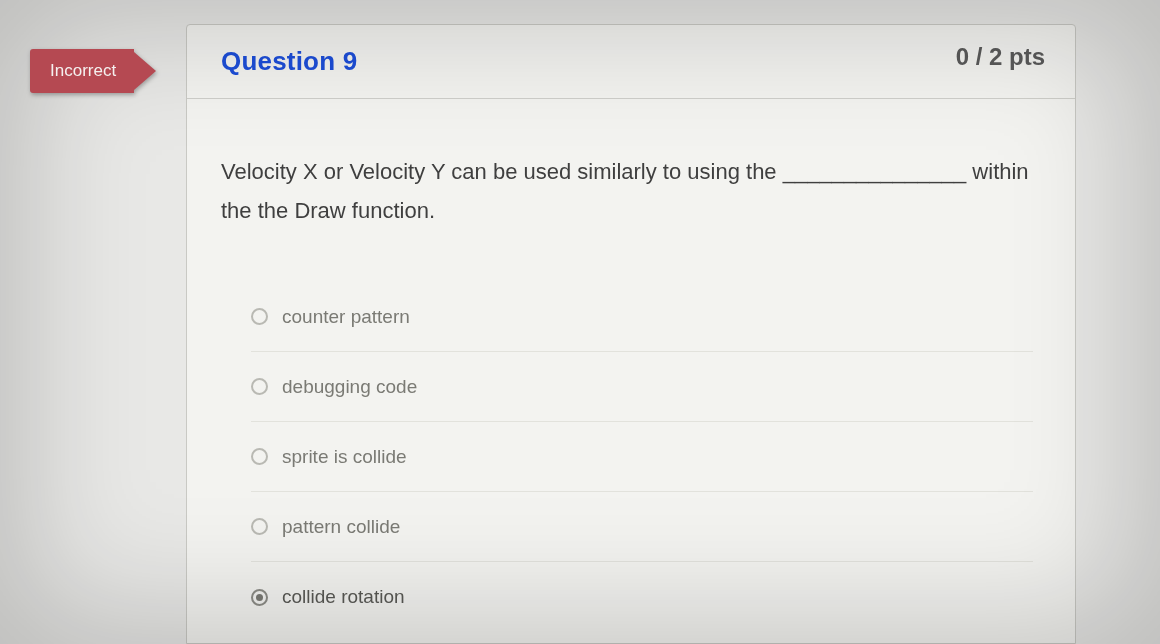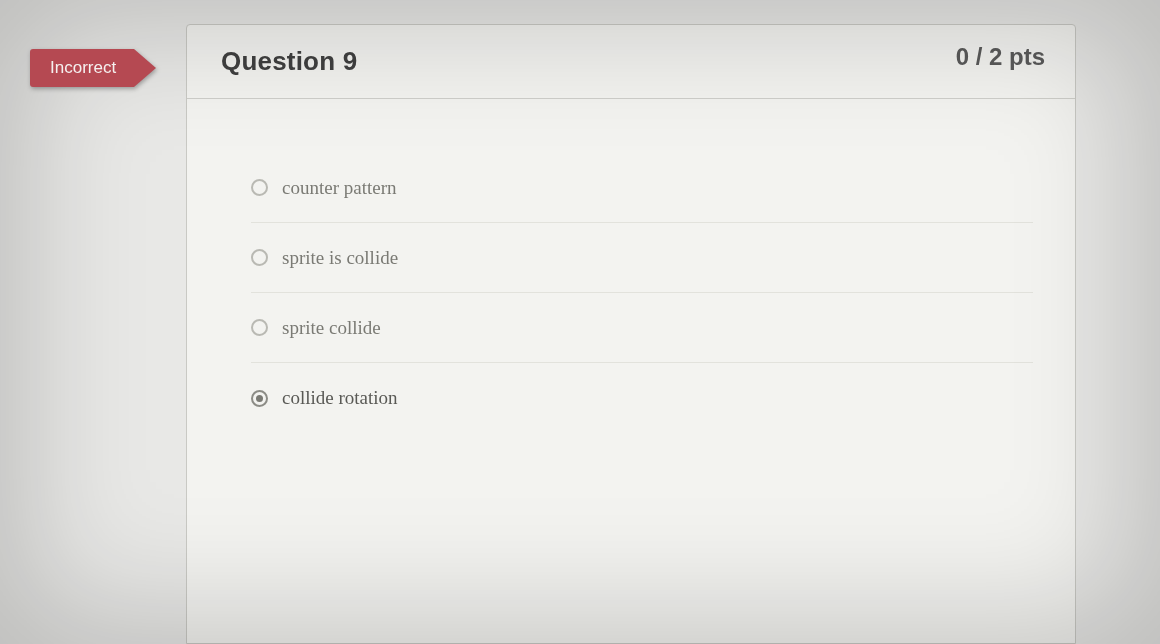--- a/index.html
+++ b/index.html
@@ -36,36 +36,36 @@
       position: relative;
       height: 74px;
       border-bottom: 1px solid #cfcfca;
       display: flex;
       align-items: center;
       padding-left: 34px;
     }
     .question-title {
       font-size: 26px;
       font-weight: 700;
-      color: #404040;
+      color: #1d4ed8;
       letter-spacing: 0.2px;
     }
     .points {
       position: absolute;
       right: 30px;
       top: 18px;
       font-size: 24px;
       font-weight: 600;
       color: #5a5a5a;
     }
     .badge {
       position: absolute;
       top: 49px;
       left: 30px;
-      height: 38px;
+      height: 44px;
       display: flex;
       align-items: center;
       z-index: 5;
       filter: drop-shadow(1px 2px 2px rgba(0,0,0,0.3));
     }
     .badge-body {
       background: #b54952;
       color: #f5f0ef;
       font-size: 17px;
       font-weight: 500;
@@ -86,21 +86,20 @@
       padding: 54px 42px 0 34px;
     }
     .question-text {
       font-size: 22px;
       line-height: 1.75;
       color: #3f3f3f;
       margin-bottom: 52px;
     }
     .options {
       padding-left: 30px;
-      font-family: Liberation Serif, serif;
     }
     .option {
       display: flex;
       align-items: center;
       height: 70px;
       border-bottom: 1px solid #e2e2dc;
     }
     .option:last-child {
       border-bottom: none;
     }
@@ -141,33 +140,38 @@
   <div class="badge-body">Incorrect</div>
   <div class="badge-arrow"></div>
 </div>
 
 <div class="card">
   <div class="card-header">
     <div class="question-title">Question 9</div>
     <div class="points">0 / 2 pts</div>
   </div>
   <div class="question-body">
+    <div class="question-text">Velocity X or Velocity Y can be used similarly to using the _______________ within the the Draw function.</div>
     <div class="options">
 
     <div class="option">
           <div class="radio"></div>
           <div class="option-label">counter pattern</div>
         </div>
         <div class="option">
           <div class="radio"></div>
+          <div class="option-label">debugging code</div>
+        </div>
+        <div class="option">
+          <div class="radio"></div>
           <div class="option-label">sprite is collide</div>
         </div>
         <div class="option">
           <div class="radio"></div>
-          <div class="option-label">sprite collide</div>
+          <div class="option-label">pattern collide</div>
         </div>
         <div class="option selected">
           <div class="radio selected"></div>
           <div class="option-label">collide rotation</div>
         </div>
       </div>
   </div>
 </div>
 
 <div class="vignette"></div>

